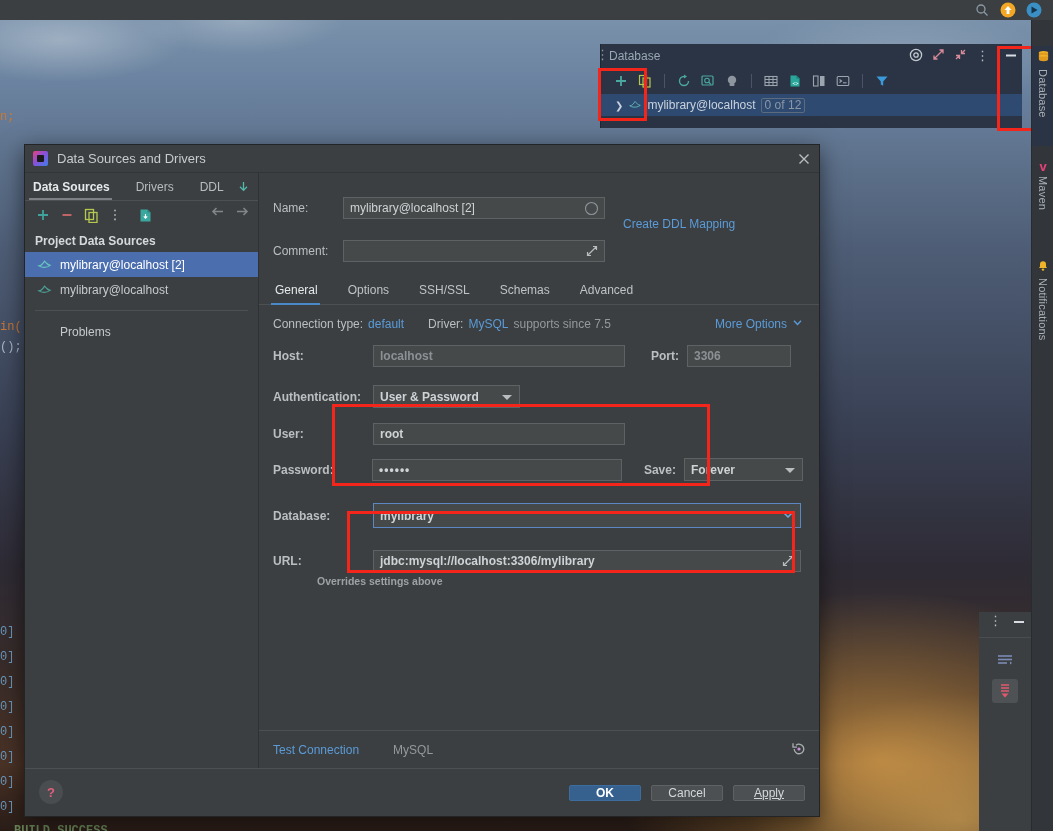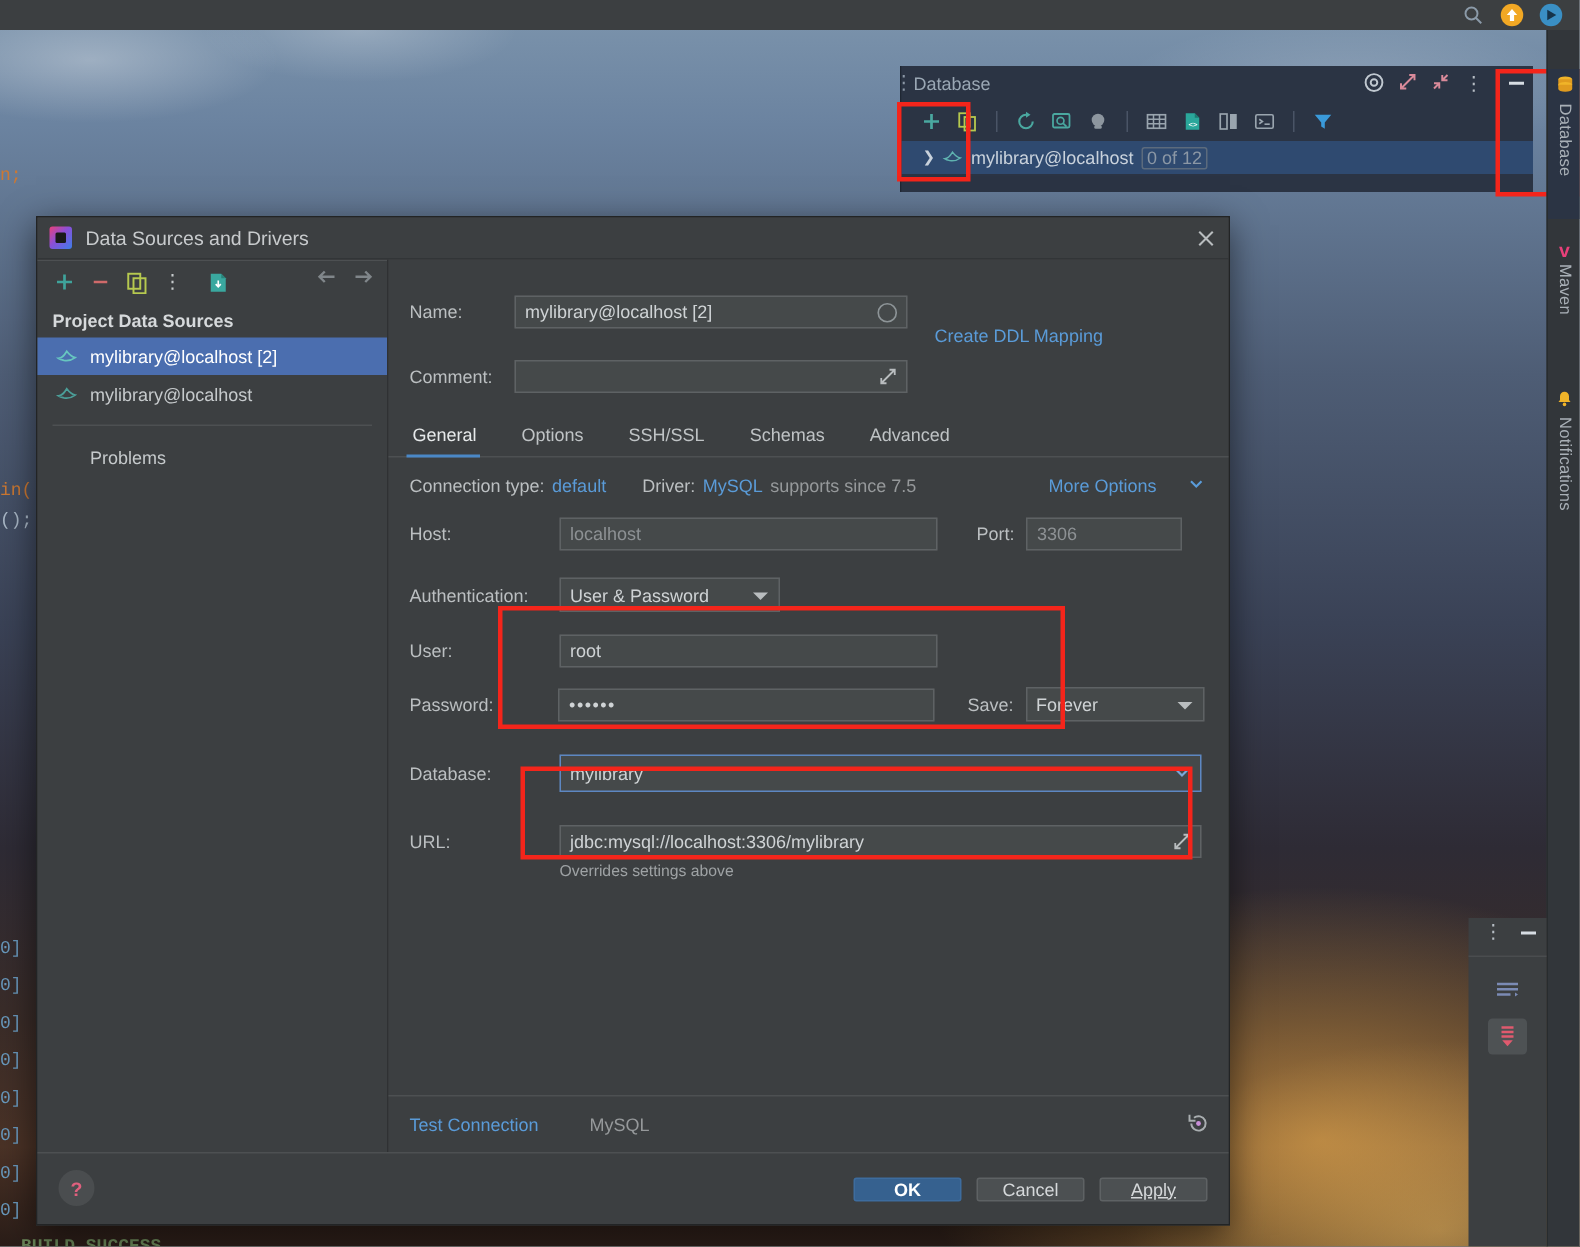--- a/index.html
+++ b/index.html
@@ -194,21 +194,21 @@
   .link { color:#5a9bd8; font-size:12px; cursor:pointer; }
 
   .tabs2 { display:flex; gap:0; padding:8px 0 0 14px; border-bottom:1px solid #4d5052; }
   .tab2 { font-size:12px; color:#bfc3c5; padding:4px 14px 7px 2px; margin-right:14px; position:relative; }
   .tab2.active { color:#e6e9ea; }
   .tab2.active::after { content:""; position:absolute; left:-2px; right:12px; bottom:-1px; height:2px; background:#4a88c7; }
 
   .connline { padding:12px 16px 0 14px; display:flex; align-items:center; font-size:12px; color:#bbbfc1; }
   .muted { color:#96999b; }
 
-  .form { padding:14px 16px 0 14px; position:relative; }
+  .form { padding:14px 16px 0 14px; position:relative;font-weight:bold; }
 
   .sel-box {
     background:#45494a; border:1px solid #5e6264; height:23px;
     color:#cfd3d5; font-size:12px; display:flex; align-items:center;
     padding:0 6px; position:relative;
   }
   .caret {
     position:absolute; right:7px; top:9px;
     width:0; height:0; border-left:5px solid transparent; border-right:5px solid transparent;
     border-top:5px solid #b9bdbf;
@@ -470,20 +470,30 @@
       <span class="dlg-close">
         <svg width="12" height="12" viewBox="0 0 12 12">
             <path d="M1.5 1.5 L10.5 10.5 M10.5 1.5 L1.5 10.5" stroke="#b9bdbf" stroke-width="1.4"></path>
           </svg>
       </span>
     </div>
 
     <div class="dlg-body">
 
       <div class="ds-pane">
+        <div class="ds-tabs">
+          <span class="ds-tab active">Data Sources</span>
+          <span class="ds-tab">Drivers</span>
+          <span class="ds-tab clipped">DDL</span>
+          <span class="ds-tabs-more">
+            <svg width="13" height="13" viewBox="0 0 13 13">
+                <path d="M6.5 2 v8 M3 6.8 L6.5 10.4 L10 6.8" stroke="#53b8ad" stroke-width="1.3" fill="none"></path>
+              </svg>
+          </span>
+        </div>
         <div class="ds-tabs-underline"></div>
 
         <div class="ds-toolbar">
           <span class="ds-tb-btn">
             <svg width="14" height="14" viewBox="0 0 14 14">
                 <path d="M7 2 L7 12 M2 7 L12 7" stroke="#3fa39b" stroke-width="1.8"></path>
               </svg>
           </span>
           <span class="ds-tb-btn">
             <svg width="14" height="14" viewBox="0 0 14 14">
@@ -577,21 +587,21 @@
           <span class="tab2">Schemas</span>
           <span class="tab2">Advanced</span>
         </div>
 
         <div class="connline">
           <span>Connection type:</span>
           <span class="link" style="margin-left:5px;">default</span>
           <span style="margin-left:24px;">Driver:</span>
           <span class="link" style="margin-left:5px;">MySQL</span>
           <span class="muted" style="margin-left:5px;">supports since 7.5</span>
-          <span style="margin-left:auto;display:flex;align-items:center;gap:21px;text-align:right;">
+          <span style="margin-left:auto;display:flex;align-items:center;gap:5px;text-align:right;">
             <span class="link">More Options</span>
             <span>
               <svg width="11" height="11" viewBox="0 0 11 11">
                   <path d="M2 3.8 L5.5 7.4 L9 3.8" stroke="#5a9bd8" stroke-width="1.4" fill="none"></path>
                 </svg>
             </span>
           </span>
         </div>
 
         <div class="form">
@@ -650,21 +660,21 @@
             <span class="lbl w100">URL:</span>
             <div class="tfield" style="width:428px;">
               <span>jdbc:mysql://localhost:3306/mylibrary</span>
               <span class="field-ico">
                 <svg width="14" height="14" viewBox="0 0 14 14">
                     <path d="M2.5 11.5 L11.5 2.5 M8 2.5 H11.5 V6 M6 11.5 H2.5 V8" stroke="#b9bdbf" stroke-width="1.2" fill="none"></path>
                   </svg>
               </span>
             </div>
           </div>
-          <div class="hint" style="margin-left:100px;">Overrides settings above</div>
+          <div class="hint" style="margin-left:44px;">Overrides settings above</div>
 
           <div class="highlight" style="left:73px;top:73px;width:378px;height:82px;"></div>
           <div class="highlight" style="left:88px;top:180px;width:448px;height:62px;"></div>
         </div>
 
         <div class="cfg-bottom">
           <span class="link">Test Connection</span>
           <span class="muted" style="margin-left:34px;">MySQL</span>
           <span style="position:absolute;right:12px;top:10px;">
             <svg width="16" height="16" viewBox="0 0 16 16">

